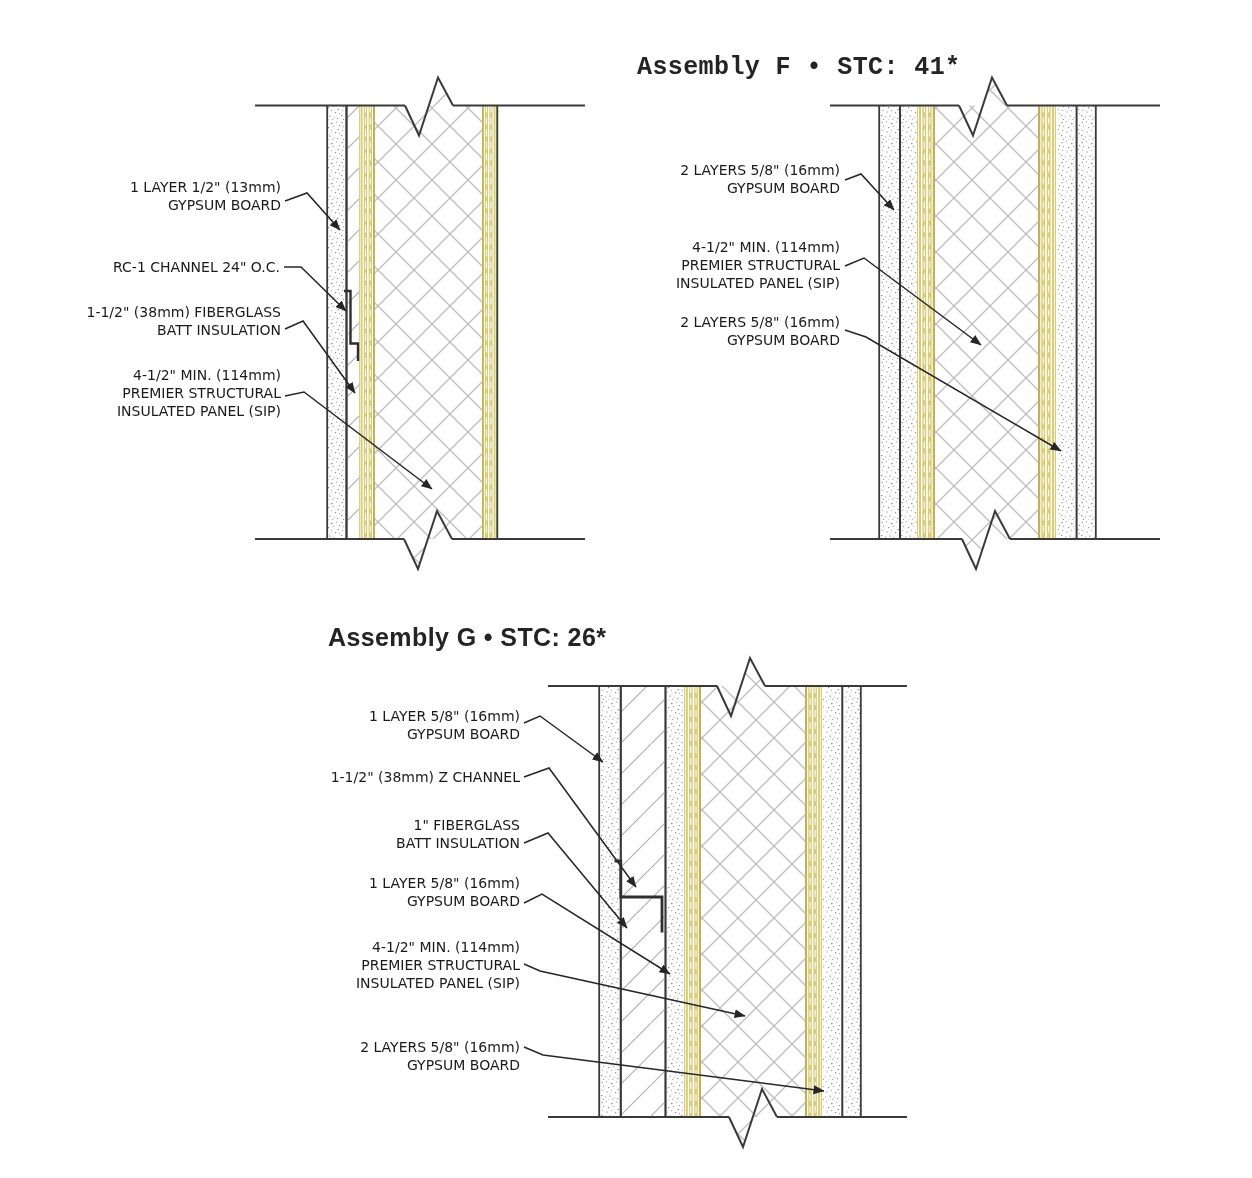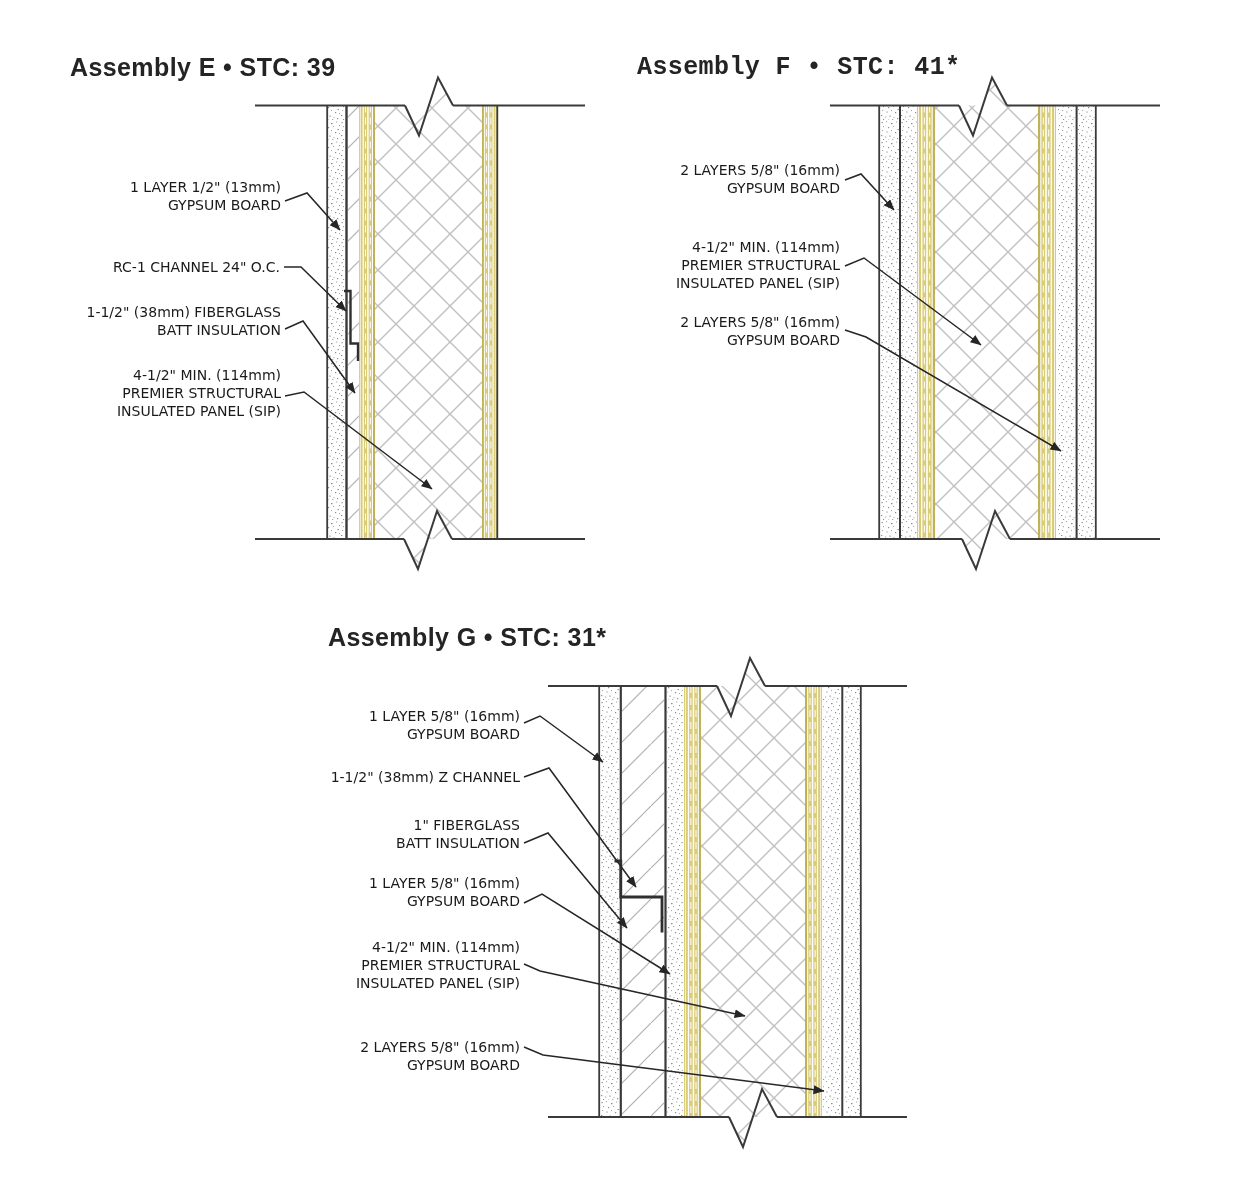--- a/index.html
+++ b/index.html
@@ -6,23 +6,22 @@
   .canvas{position:relative;width:1252px;height:1178px;background:#ffffff;overflow:hidden;
           font-family:"DejaVu Sans", sans-serif;}
   .asm-title{position:absolute;margin:0;font-family:"Liberation Sans", sans-serif;
              font-weight:bold;font-size:25px;letter-spacing:0.4px;color:#242424;white-space:nowrap;}
   svg text{font-family:"DejaVu Sans", sans-serif;font-size:14px;fill:#1a1a1a;}
 </style>
 </head>
 <body>
 
 <div class="canvas">
-  <h2 class="asm-title" id="title-0" style="left: 70px; top: 53px;">Assembly E • STC: 39</h2>
   <h2 class="asm-title" id="title-1" style="left: 637px; top: 53px; font-family: Liberation Mono, monospace;">Assembly F • STC: 41*</h2>
-  <h2 class="asm-title" id="title-2" style="left: 328px; top: 623px;">Assembly G • STC: 31*</h2>
+  <h2 class="asm-title" id="title-2" style="left: 328px; top: 623px;">Assembly G • STC: 26*</h2>
 
   <svg id="diagram" width="1252" height="1178" viewBox="0 0 1252 1178" style="position:absolute;left:0;top:0;">
     <defs>
       <pattern id="pat-stipple" width="20" height="20" patternUnits="userSpaceOnUse">
         <rect width="20" height="20" fill="#ffffff"></rect>
         <g fill="#8d8d8d">
           <rect x="1.5" y="2" width="1.2" height="1.2"></rect>
             <rect x="11" y="3" width="1.5" height="1.2"></rect>
           <rect x="19" y="5" width="1.1" height="1.1"></rect>
             <rect x="8" y="7" width="1.2" height="1.2"></rect>

